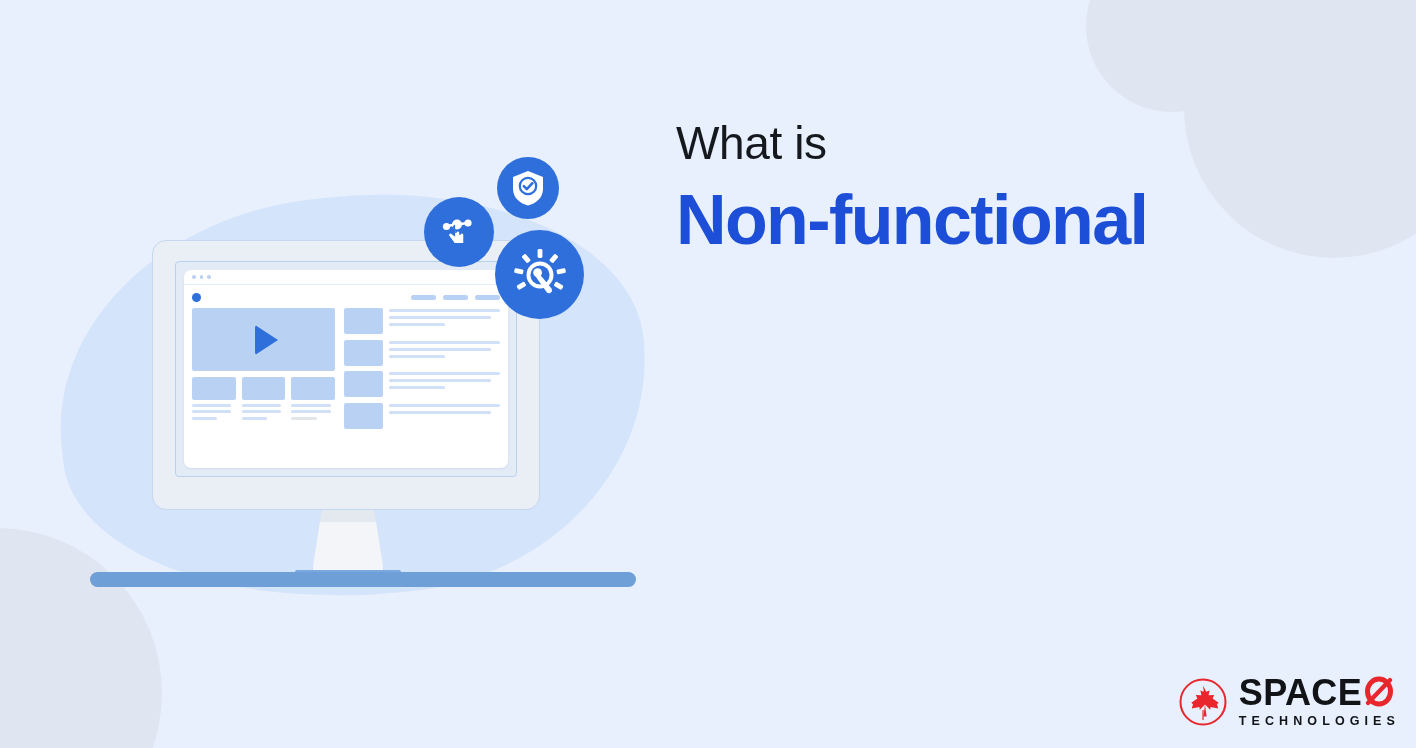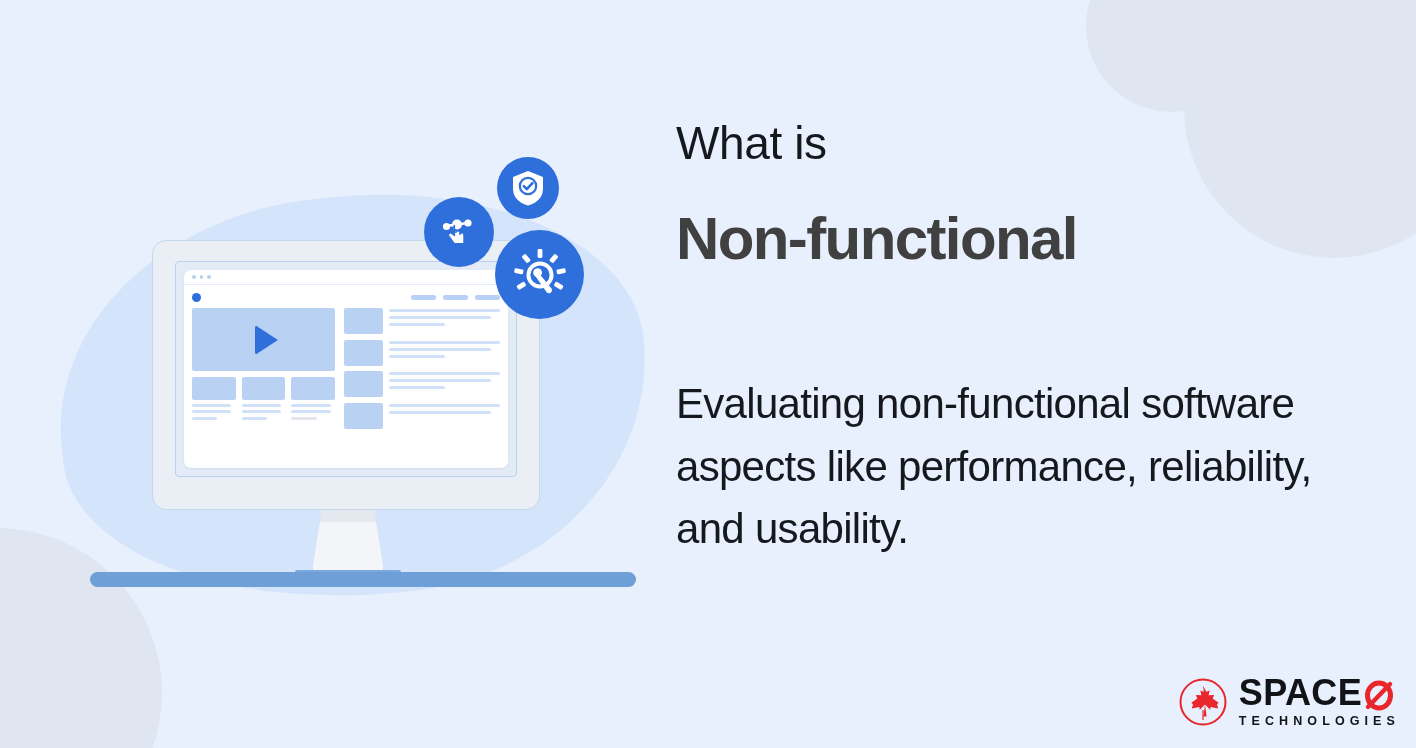--- a/index.html
+++ b/index.html
@@ -112,34 +112,34 @@
   .badge-gauge { left:495px; top:230px; width:89px; height:89px; }
 
   
   .content { position:absolute; left:676px; top:0; width:740px; height:579px; }
   .eyebrow {
     position:absolute; top:116px; left:0;
     font-size:46px; font-weight:400; color:#15181d; letter-spacing:-.4px;
   }
   .headline {
     position:absolute; top:182px; left:0; width:660px;
-    font-size:60px; font-weight:700; color:#404040;
-    line-height:1.09; letter-spacing:-1.6px;margin-top:24px;
+    font-size:70px; font-weight:700; color:#1d4ed8;
+    line-height:1.09; letter-spacing:-1.6px;
   }
   .subtext {
     position:absolute; top:373px; left:0; width:650px;
     font-size:42px; font-weight:400; color:#15181d;
     line-height:1.49; letter-spacing:-.7px;
   }
 
   
   .logo { position:absolute; right:16px; bottom:20px; display:flex; align-items:center; gap:11px; }
   .logo-mark { width:50px; height:50px; flex:none; }
   .logo-text { display:flex; flex-direction:column; }
-  .logo-word { display:flex; align-items:flex-end; line-height:1; }
+  .logo-word { display:flex; align-items:flex-start; line-height:1; }
   .logo-space {
     font-size:36px; font-weight:700; color:#111317;
     letter-spacing:.4px;
   }
   .logo-o { width:30px; height:32px; margin-left:2px; }
   .logo-sub {
     font-size:12.5px; font-weight:700; color:#111317;
     letter-spacing:5.1px; margin-top:3px; text-align:left;
   }
 </style>
@@ -291,21 +291,20 @@
       <path d="M28.5 27.5 l14 17 a3.1 3.1 0 0 1 -4.6 4 l-12 -17 z" fill="#ffffff"></path>
       <circle cx="28.6" cy="28.6" r="4.4" fill="#ffffff"></circle>
     </svg>
   </div>
 
 </div>
 
 <div class="content">
   <div class="eyebrow">What is</div>
   <h1 class="headline"><span>Non-functional</span><br></h1>
-  <p class="subtext">Evaluating non-functional software aspects like performance, reliability, and usability.</p>
 </div>
 
 <div class="logo">
   <svg class="logo-mark" viewBox="0 0 50 50">
     <circle cx="25" cy="25" r="22.5" fill="none" stroke="#e8262b" stroke-width="2"></circle>
     <path fill="#e8262b" d="M25 8.5 l3.2 6.2 3.4 -1.1 -1 4.6 5.6 -0.2 -1.6 3.4 6.1 4.4
       -1.7 1.5 1.2 4.1 -7.6 -1.4 -0.4 2.7 -5.2 -5.2 1.6 12.1 h-3.2 l1.6 -12.1 -5.2 5.2
       -0.4 -2.7 -7.6 1.4 1.2 -4.1 -1.7 -1.5 6.1 -4.4 -1.6 -3.4 5.6 0.2 -1 -4.6 3.4 1.1 z"></path>
     <rect x="24.4" y="33" width="1.2" height="10" fill="#e8262b"></rect>
   </svg>

